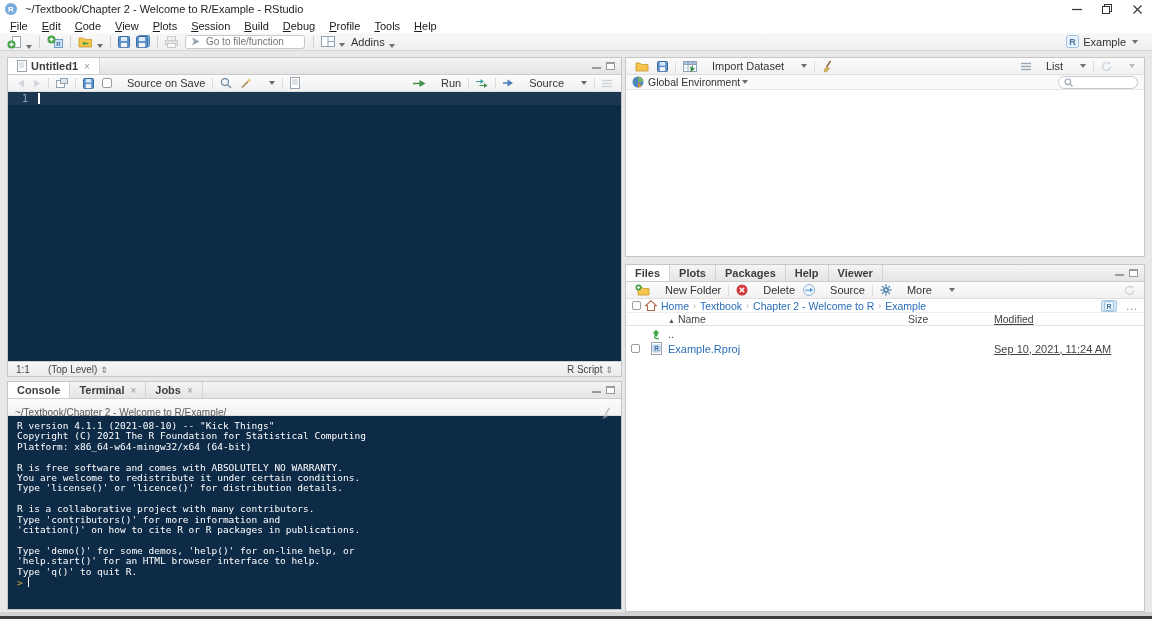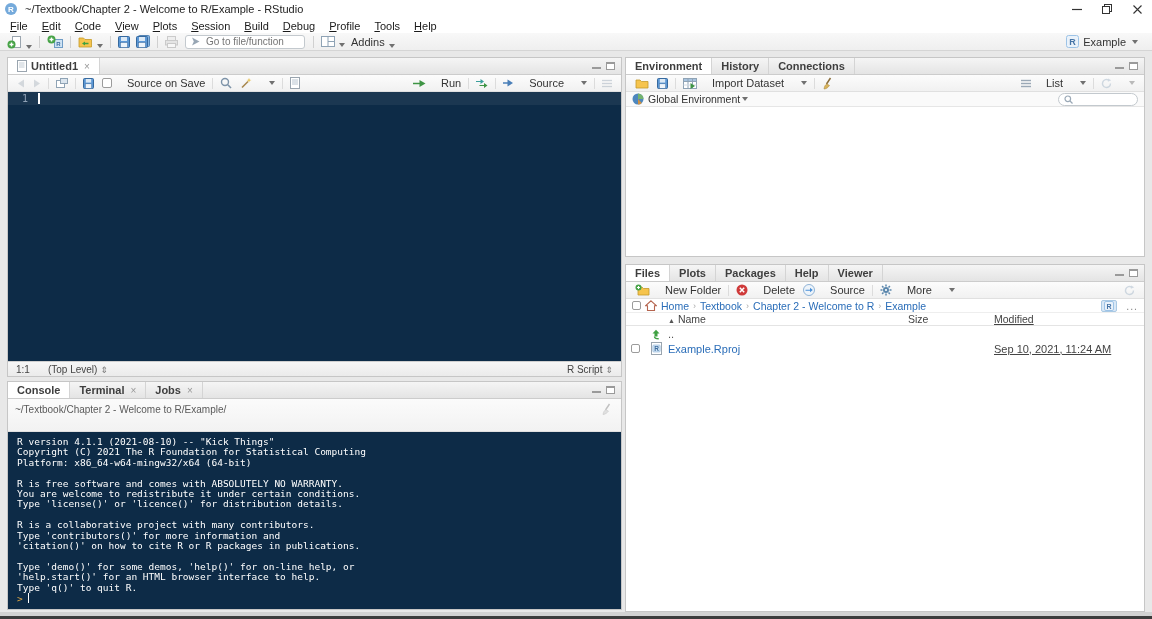--- a/index.html
+++ b/index.html
@@ -72,21 +72,21 @@
     font-family:"DejaVu Sans Mono", monospace; font-size:10px; }
   .text-caret { width:1.5px; height:11px; background:#fff; }
   .statusbar { height:15px; background:linear-gradient(#f6f6f6,#ebebeb); border-top:1px solid #cfcfcf;
     display:flex; align-items:center; font-size:10px; color:#444; padding:0 8px; flex:none; }
   .statusbar .pos { margin-right:18px; }
   .stepper { color:#777; font-size:9px; margin-left:3px; }
   .statusbar .ftype { margin-left:auto; }
 
   
   .console-path { height:15px; background:linear-gradient(#fbfbfb,#f2f2f2); border-bottom:1px solid #e0e0e0;
-    display:flex; align-items:flex-end; padding:16px 7px; font-size:10px; color:#5a5a5a; flex:none; }
+    display:flex; align-items:flex-start; padding:8px 7px; font-size:10px; color:#5a5a5a; flex:none; }
   .console-path .clear-ic { margin-left:auto; opacity:.5; }
   .console-body { flex:1; background:#0d2b47; overflow:hidden; padding-top:5px; }
   .console-body pre { margin:0; padding:0 0 0 9px; font-family:"DejaVu Sans Mono", monospace;
     font-size:9.5px; line-height:10.4px; color:#fff; white-space:pre; }
   .console-prompt { display:flex; align-items:center; padding-left:9px; height:10.4px;
     font-family:"DejaVu Sans Mono", monospace; font-size:9.5px; }
   .console-prompt .p { color:#e0a843; margin-right:5px; }
   .console-prompt .cursor { width:1.5px; height:10px; background:#fff; }
 
   
@@ -408,35 +408,20 @@
 Type 'q()' to quit R.
 </pre>
     <div class="console-prompt">
       <span class="p">&gt;</span>
       <span class="cursor"></span>
     </div>
   </div>
 </div>
 
 <div class="pane" id="env-pane">
-  <div class="tabbar">
-    <div class="tab active">
-        <span>Environment</span>
-      </div>
-    <div class="tab">
-        <span>History</span>
-      </div>
-    <div class="tab">
-        <span>Connections</span>
-      </div>
-    <div class="pane-buttons">
-      <div class="pbtn-min"></div>
-      <div class="pbtn-max"></div>
-    </div>
-  </div>
   <div class="pane-toolbar">
     <div class="pt-btn">
       <svg class="icon" width="14" height="11">
           <path d="M1 2h4l1.5 1.5H13V10H1z" fill="#f6c44d" stroke="#c49a2a" stroke-width="0.8"></path>
         </svg>
     </div>
     <div class="pt-btn">
       <svg class="icon" width="11" height="11">
           <rect x="0.5" y="0.5" width="10" height="10" rx="1" fill="#5b97d5" stroke="#36699e"></rect>
           <rect x="2.8" y="1" width="5.4" height="3.6" fill="#dce9f5"></rect>

